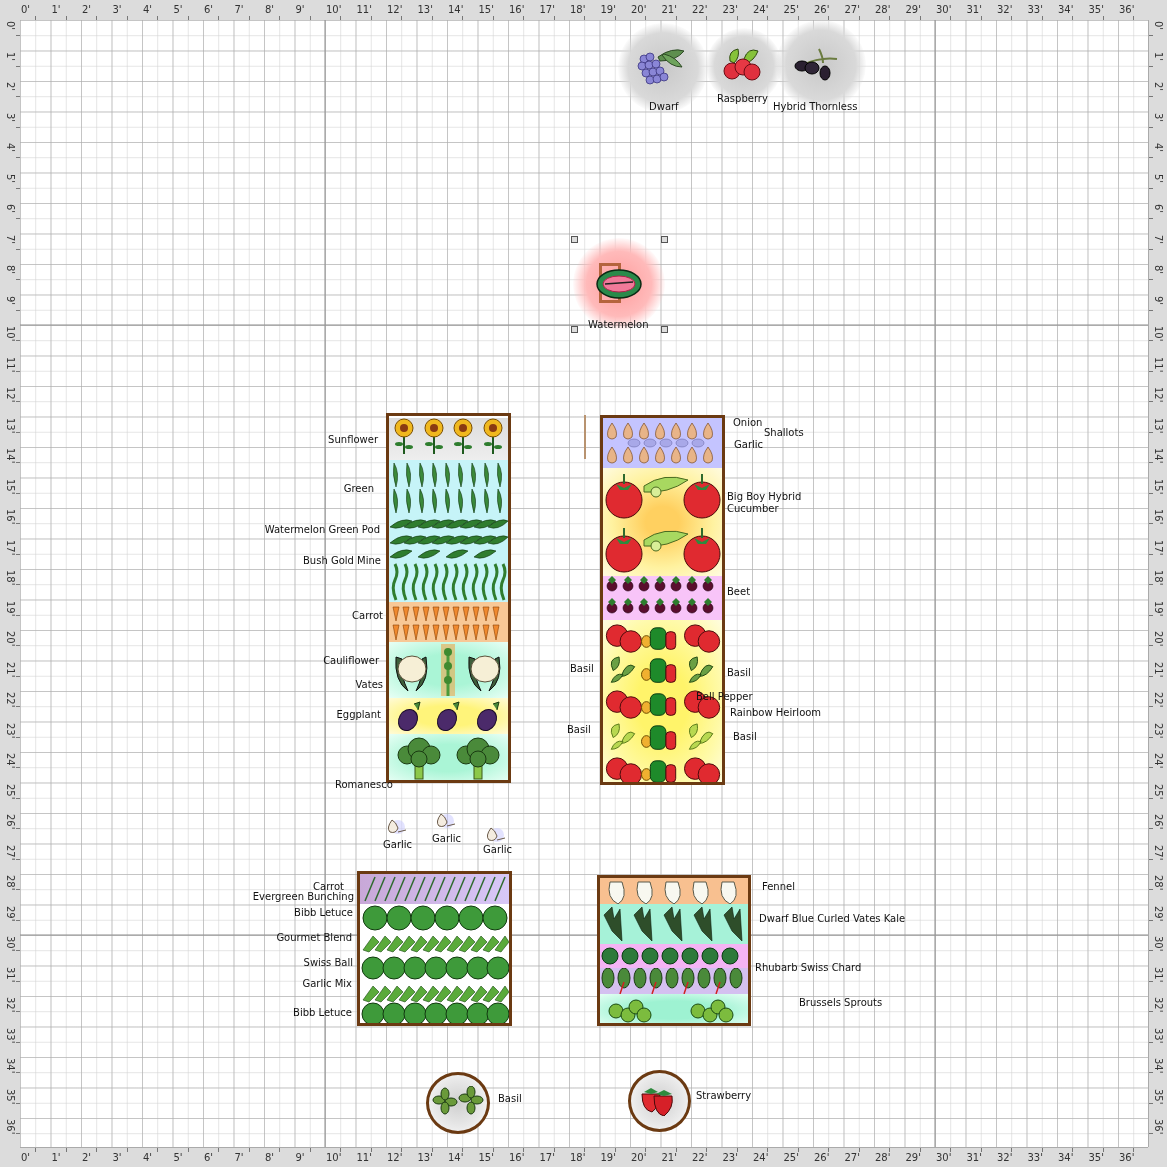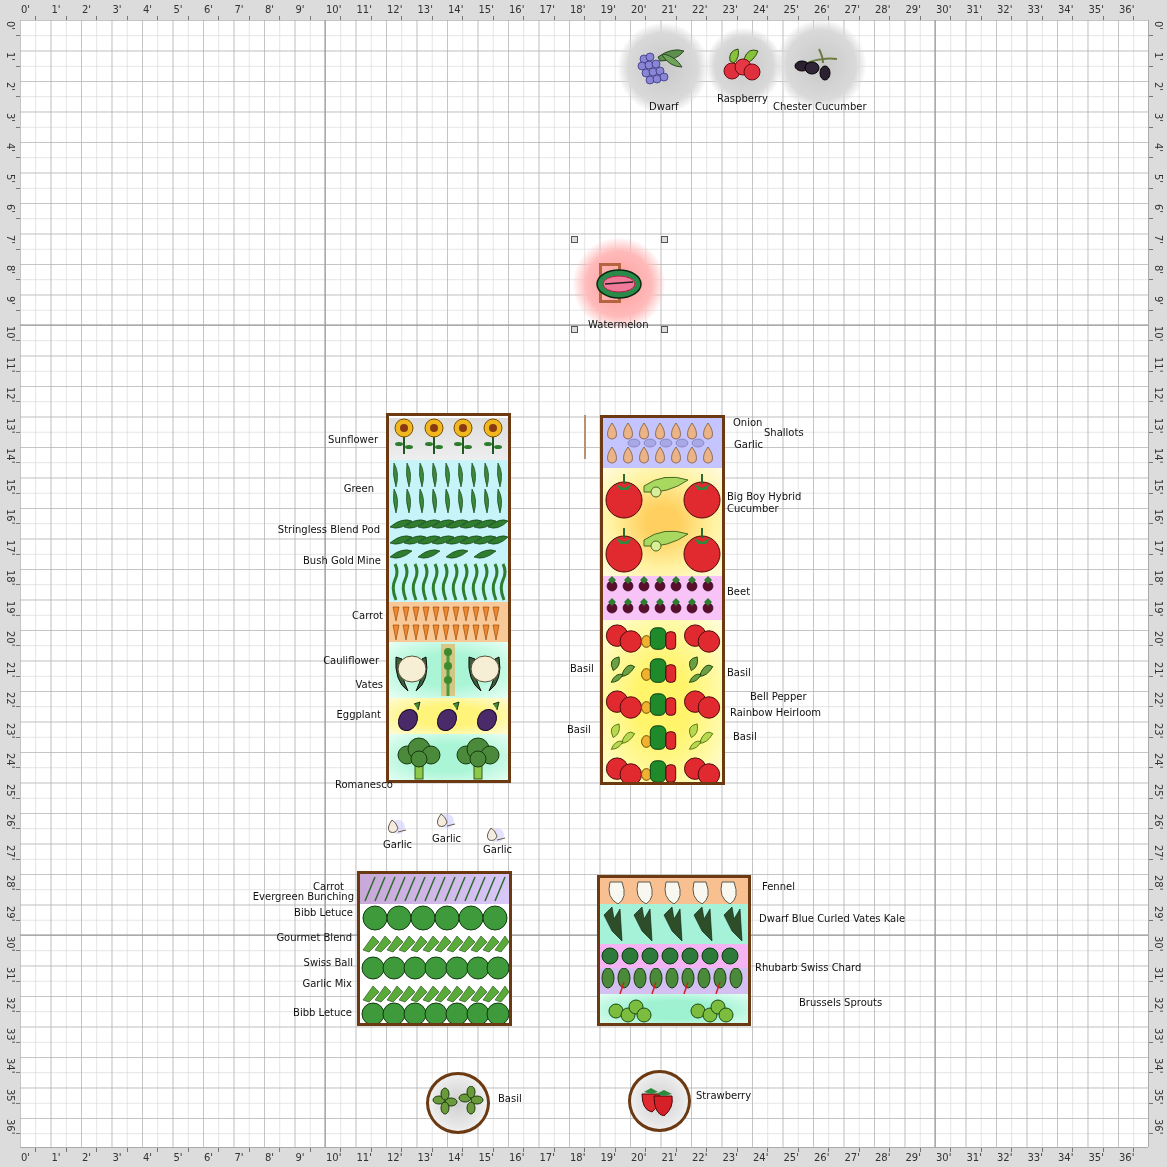--- a/index.html
+++ b/index.html
@@ -388,21 +388,21 @@
 </div>
 
 <div>
   <div class="glow" style="left:776px;top:20px;width:90px;height:90px;background:radial-gradient(circle,#c8c8c8 0%,#d9d9d9 55%,rgba(255,255,255,0) 72%);"></div>
   <svg style="position:absolute;left:793px;top:47px" width="50" height="38" viewBox="0 0 50 38">
     <path d="M26 2 Q30 10 30 16 M10 18 Q26 10 44 12" stroke="#6b7c40" stroke-width="2" fill="none"></path>
     <ellipse cx="9" cy="19" rx="7" ry="5" fill="#2a2030" stroke="#000"></ellipse>
     <ellipse cx="19" cy="21" rx="7" ry="6" fill="#2f2536" stroke="#000"></ellipse>
     <ellipse cx="32" cy="26" rx="5" ry="7" fill="#2a2030" stroke="#000"></ellipse>
   </svg>
-  <div class="label" style="left:773px;top:101px">Chester Cucumber</div>
+  <div class="label" style="left:773px;top:101px">Hybrid Thornless</div>
 </div>
 
 <div>
   <div class="glow" style="left:573px;top:238px;width:92px;height:92px;background:radial-gradient(circle,#ff9c9c 0%,#ffbaba 50%,rgba(255,220,220,0) 72%);"></div>
   <div style="position:absolute;left:599px;top:263px;width:22px;height:40px;border:3px solid #b5643d;box-sizing:border-box;"></div>
   <svg style="position:absolute;left:595px;top:268px" width="48" height="32" viewBox="0 0 48 32">
     <ellipse cx="24" cy="16" rx="22" ry="14" fill="#2a8a4a" stroke="#0b2a14" stroke-width="1.5"></ellipse>
     <ellipse cx="24" cy="16" rx="16" ry="8" fill="#f07a9a" stroke="#b0204a"></ellipse>
     <path d="M10 16 L38 14" stroke="#222" stroke-width="1.5"></path>
   </svg>
@@ -589,21 +589,21 @@
           <circle cx="12" cy="20" r="9"></circle>
           <circle cx="24" cy="14" r="11"></circle>
           <circle cx="36" cy="20" r="9"></circle>
           <circle cx="24" cy="24" r="8"></circle>
         </g>
       </svg>
   </div>
 </div>
 <div class="label r" style="left:308px;top:434px;width:70px">Sunflower</div>
 <div class="label r" style="left:308px;top:483px;width:66px">Green</div>
-<div class="label r" style="left:260px;top:524px;width:120px">Stringless Blend Pod</div>
+<div class="label r" style="left:260px;top:524px;width:120px">Watermelon Green Pod</div>
 <div class="label r" style="left:280px;top:555px;width:101px">Bush Gold Mine</div>
 <div class="label r" style="left:308px;top:610px;width:75px">Carrot</div>
 <div class="label r" style="left:300px;top:655px;width:79px">Cauliflower</div>
 <div class="label r" style="left:308px;top:679px;width:75px">Vates</div>
 <div class="label r" style="left:300px;top:709px;width:81px">Eggplant</div>
 <div class="label" style="left:335px;top:779px">Romanesco</div>
 
 <div class="stake" style="left:584px;top:415px;height:44px"></div>
 <div class="bed" style="left:600px;top:415px;width:125px;height:370px;">
   <div class="row" style="top:0;height:50px;background:#c4c4ff;">
@@ -755,21 +755,21 @@
       </svg>
   </div>
 </div>
 <div class="label" style="left:733px;top:417px">Onion</div>
 <div class="label" style="left:764px;top:427px">Shallots</div>
 <div class="label" style="left:734px;top:439px">Garlic</div>
 <div class="label" style="left:727px;top:491px">Big Boy Hybrid</div>
 <div class="label" style="left:727px;top:503px">Cucumber</div>
 <div class="label" style="left:727px;top:586px">Beet</div>
 <div class="label" style="left:727px;top:667px">Basil</div>
-<div class="label" style="left:750px;top:691px">Bell Pepper</div>
+<div class="label" style="left:696px;top:691px">Bell Pepper</div>
 <div class="label" style="left:730px;top:707px">Rainbow Heirloom</div>
 <div class="label" style="left:733px;top:731px">Basil</div>
 <div class="label" style="left:570px;top:663px">Basil</div>
 <div class="label" style="left:567px;top:724px">Basil</div>
 
 <div>
   <svg style="position:absolute;left:384px;top:818px" width="24" height="18" viewBox="0 0 24 18">
       <circle cx="14" cy="9" r="7" fill="#c8c8ff" opacity="0.5"></circle>
       <path d="M8 2 Q2 10 6 14 Q12 16 14 10 Q12 4 8 2Z" fill="#f4ece0" stroke="#6a5a4a"></path>
       <path d="M14 14 L22 12" stroke="#6a5a4a"></path>

